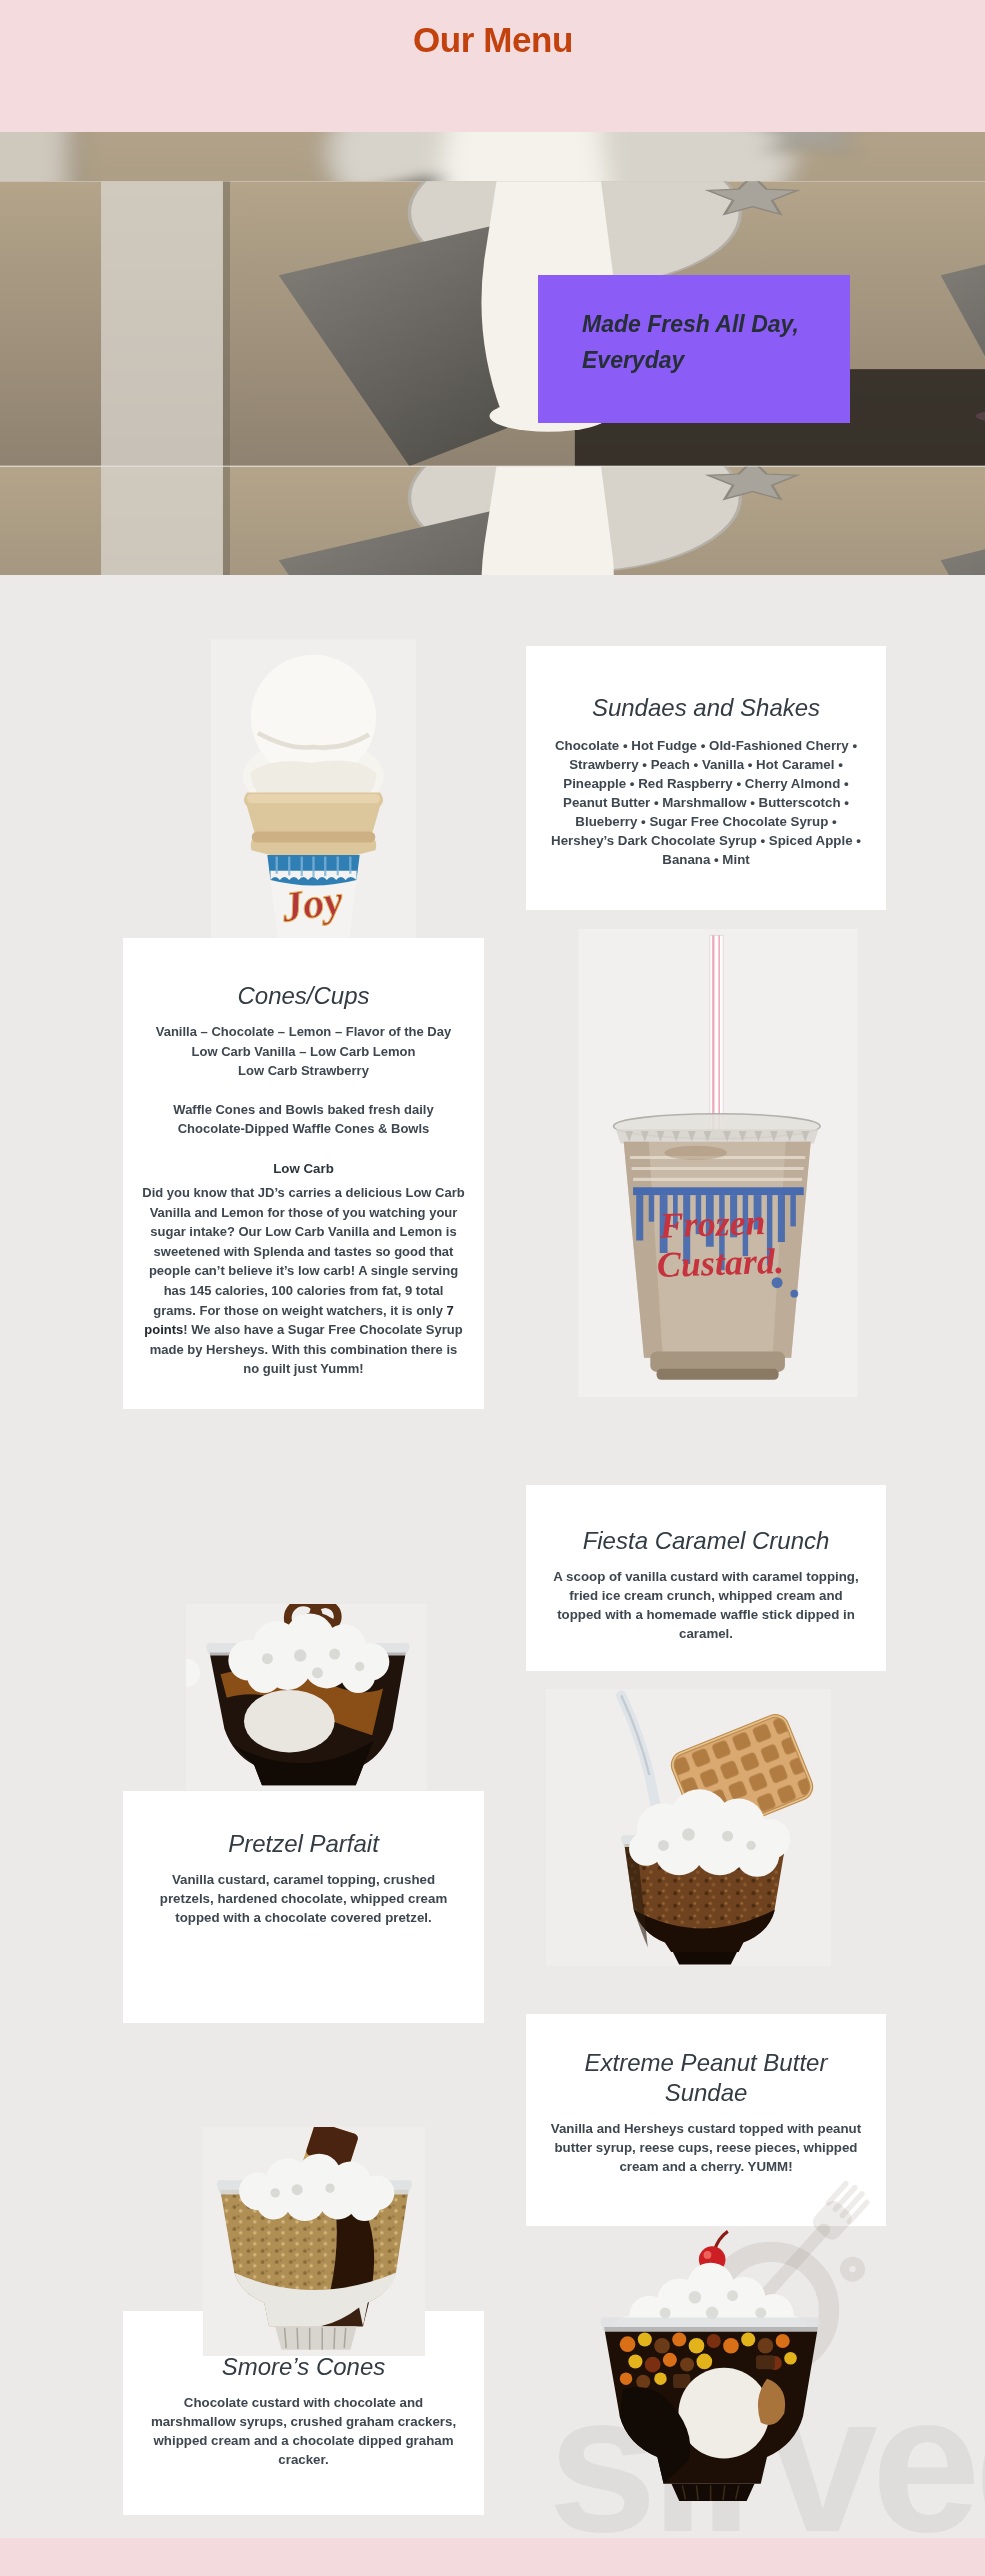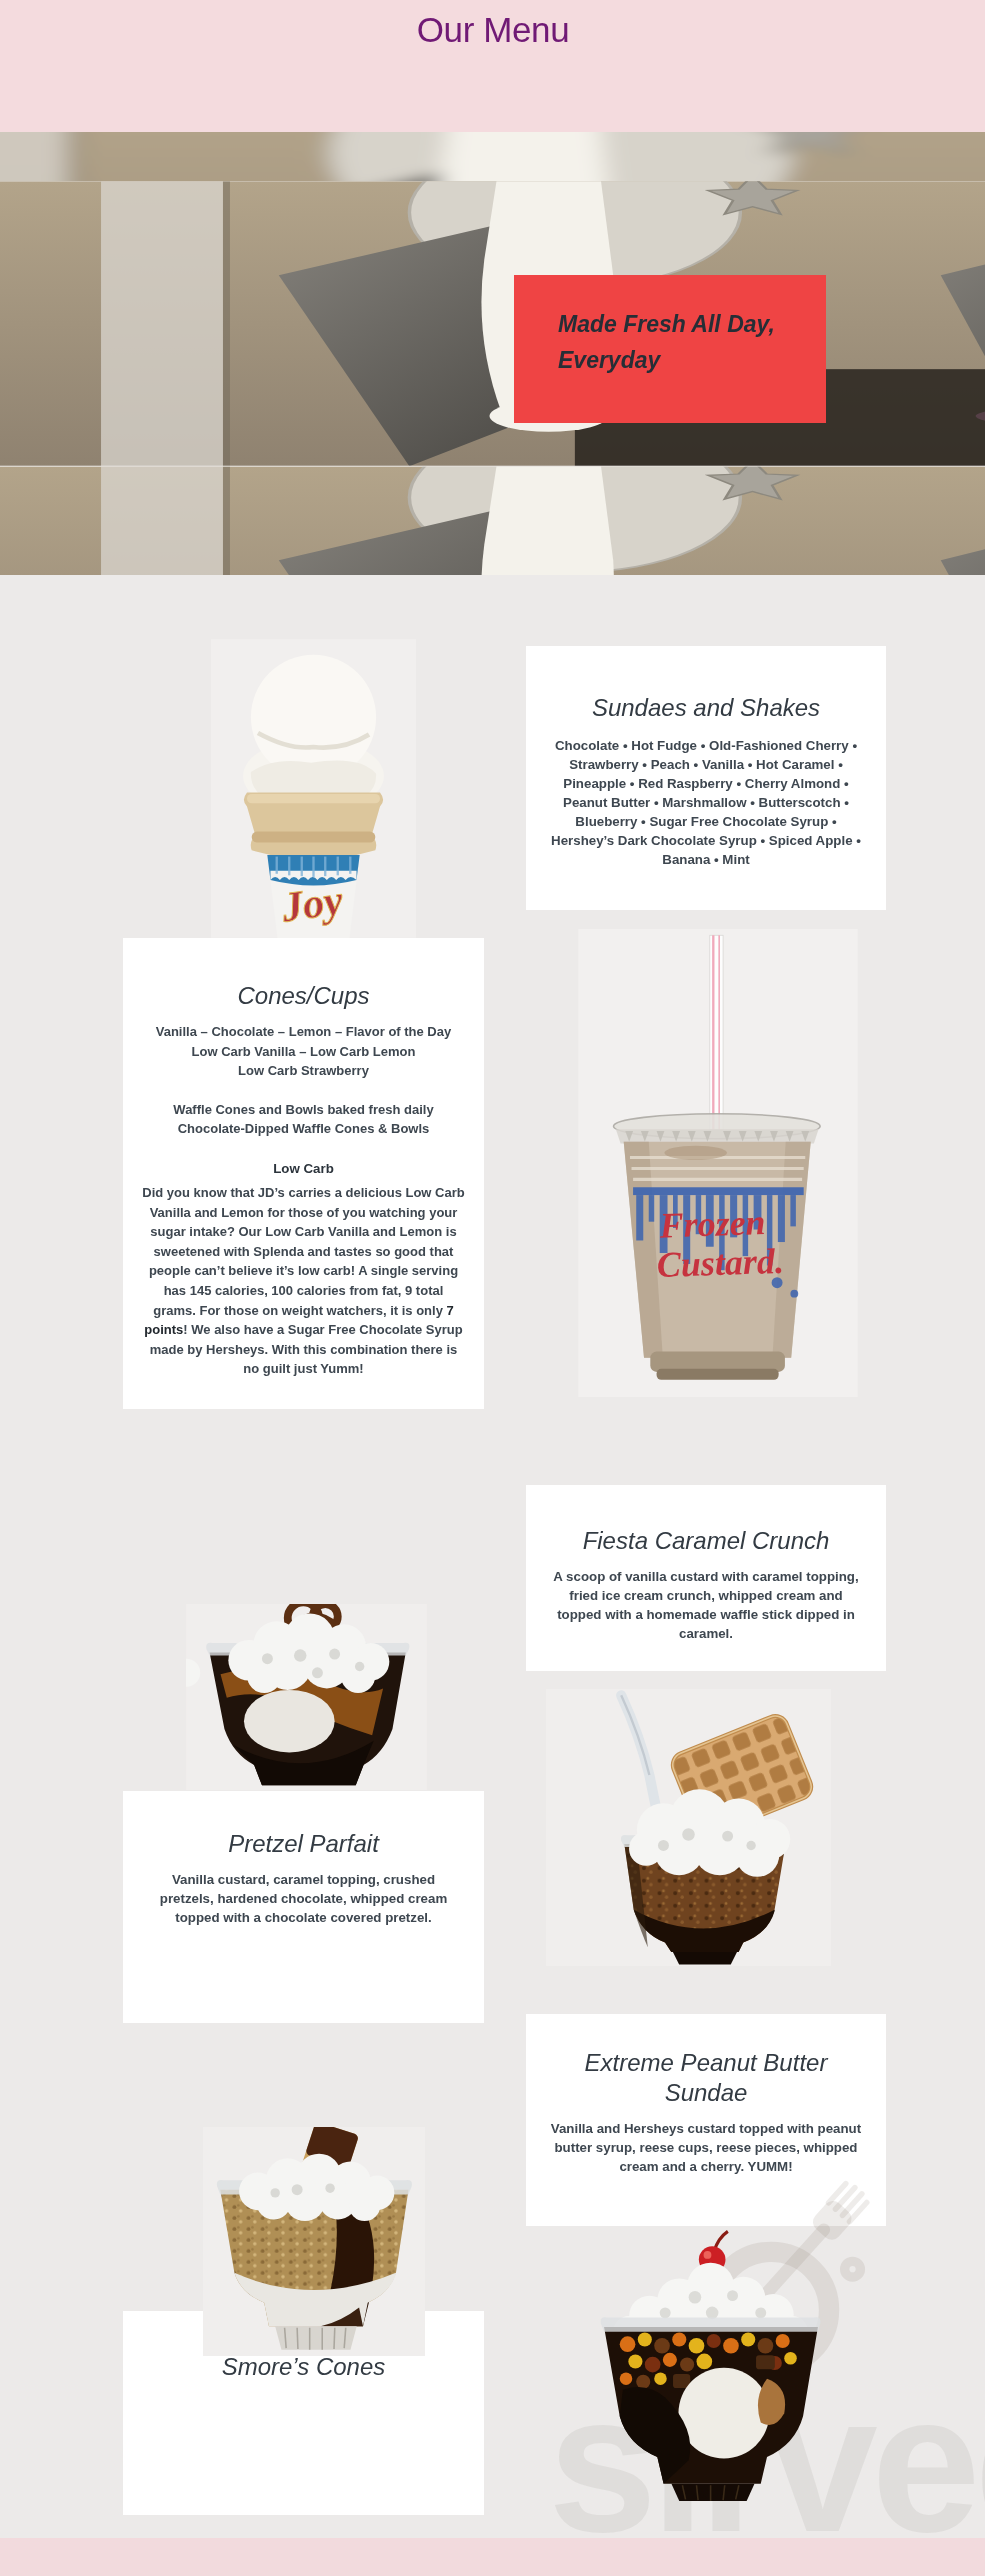--- a/index.html
+++ b/index.html
@@ -1,25 +1,25 @@
 <!DOCTYPE html>
 <html style="font-size:12.5px"><head>
 <meta charset="utf-8">
 <style>
   html,body{margin:0;padding:0;background:#d8d6d4;}
   .page{position:relative;width:986px;height:2576px;margin:0 auto;overflow:hidden;
         background:#eceae9;font-family:"Liberation Sans",sans-serif;}
   
   .site-header{position:absolute;left:0;top:0;width:986px;height:132px;background:#f4dbde;z-index:1;}
-  .site-header h1{margin:0;padding-top:9.4px;text-align:center;font-size:35px;line-height:41px;
-        font-weight:400;color:#701a75;letter-spacing:-0.4px;}
+  .site-header h1{margin:10px;padding-top:9.4px;text-align:center;font-size:35px;line-height:41px;
+        font-weight:700;color:#c2410c;letter-spacing:-0.4px;}
   
   .hero{position:absolute;left:0;top:132px;width:986px;height:443px;z-index:0;}
   .hero svg{display:block;}
-  .hero-card{position:absolute;left:514px;top:275px;width:312px;height:148px;background:#ef4444;z-index:2;}
+  .hero-card{position:absolute;left:538px;top:275px;width:312px;height:148px;background:#8b5cf6;z-index:2;}
   .hero-card .tagline{padding:31px 23.5px 0 44px;font-style:italic;font-weight:700;font-size:23px;
         line-height:36px;color:#262e36;}
   
   .menu-card{position:absolute;background:#ffffff;z-index:1;text-align:center;color:#3e4750;}
   .card-title{font-style:italic;font-weight:400;font-size:24px;line-height:30px;color:#333b43;margin:0;}
   .card-body{font-size:13.3px;line-height:19px;font-weight:700;margin:11px auto 0;padding:0 20.4px;}
   .card-line{font-size:13px;line-height:19.6px;font-weight:700;}
   .gap24{height:19px;} .gap26{height:20.4px;}
   .lc-head{font-size:13.3px;line-height:19.6px;font-weight:700;color:#2c343c;}
   .lc-par{font-size:13px;line-height:19.6px;font-weight:700;margin:4px auto;padding:0 19px;}
@@ -374,20 +374,21 @@
           <circle cx="120" cy="80" r="7"></circle>
           <circle cx="162" cy="78" r="6"></circle>
           <circle cx="92" cy="84" r="6"></circle>
         </g>
     </svg>
   </div>
 
   <div class="menu-card" style="left:123px;top:2311px;width:361px;height:204px">
     <div style="height:41px"></div>
     <h2 class="card-title">Smore’s Cones</h2>
+    <p class="card-body">Chocolate custard with chocolate and marshmallow syrups, crushed graham crackers, whipped cream and a chocolate dipped graham cracker.</p>
   </div>
 
   <div class="wm-fork">
     <svg width="188" height="204" viewBox="0 0 240 260">
       <g fill="none" stroke="rgba(120,110,95,0.13)">
         <circle cx="92" cy="172" r="74" stroke-width="26"></circle>
         <circle cx="196" cy="120" r="10" stroke-width="12"></circle>
       </g>
       <g transform="rotate(42 150 80)" fill="rgba(120,110,95,0.13)">
         <rect x="142" y="58" width="16" height="150" rx="8"></rect>

